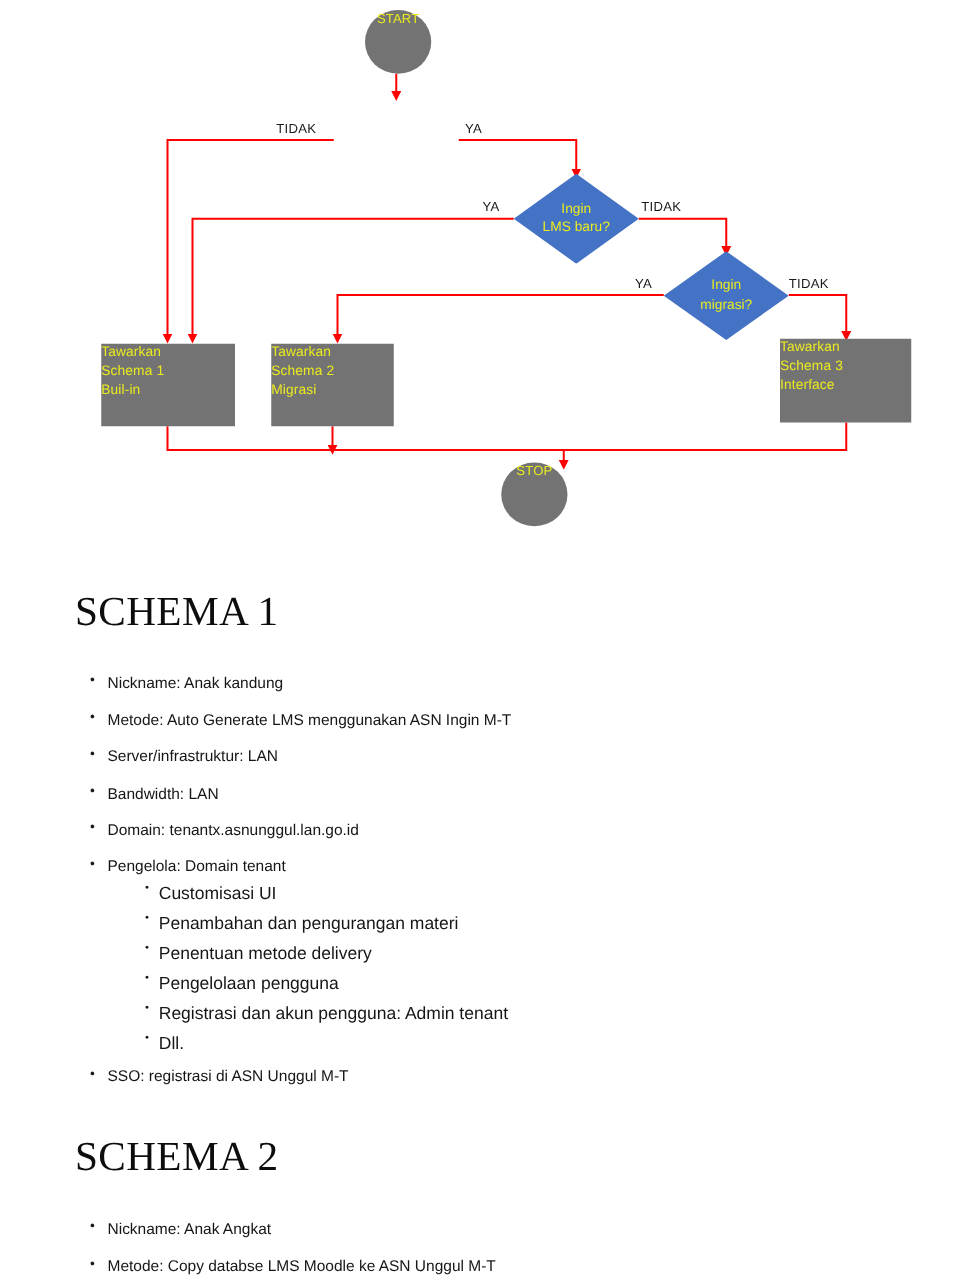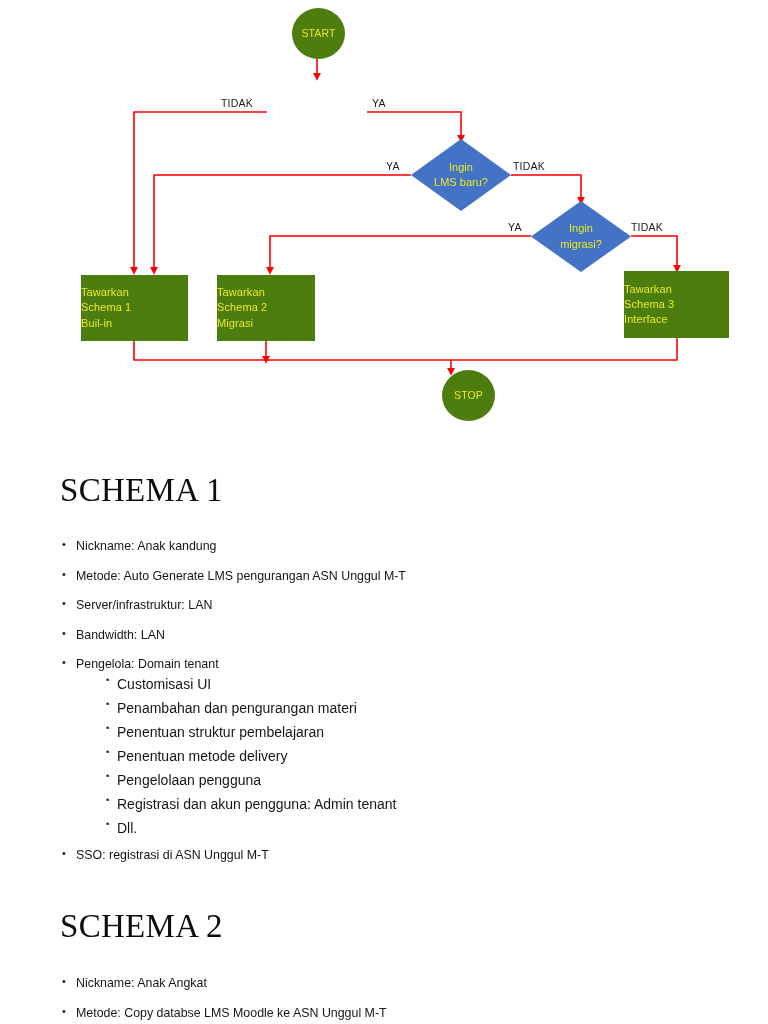--- a/index.html
+++ b/index.html
@@ -26,26 +26,26 @@
   }
   #flow-svg {
     position: absolute;
     left: 0;
     top: 0;
     width: 768px;
     height: 450px;
   }
   .node {
     position: absolute;
-    background: #4d7c0f;
+    background: #737373;
     color: #eaea20;
     display: flex;
     flex-direction: column;
     align-items: center;
-    justify-content: center;
+    justify-content: flex-start;
     font-size: 11px;
     line-height: 1.38;
     text-align: center;
     letter-spacing: 0.1px;
   }
   .node.terminator {
     border-radius: 50%;
     font-size: 10.5px;
   }
   .node.process {
@@ -95,21 +95,21 @@
     font-family: "Liberation Serif", serif;
     font-size: 33px;
     font-weight: 400;
     color: #0d0d0d;
     letter-spacing: 0.3px;
     margin: 0 0 0 60px;
     line-height: 1.1;
   }
   ul.lvl1 {
     list-style: none;
-    margin: 0;
+    margin: 10px;
     padding: 0 0 0 60px;
   }
   ul.lvl1 > li {
     position: relative;
     font-size: 12.4px;
     line-height: 1.0;
     color: #161616;
     padding: 0 0 0 16px;
     margin: 0 0 17px 0;
   }
@@ -217,38 +217,38 @@
     <span>Schema 2</span>
     <span>Migrasi</span>
   </div>
 
   <div class="node process" style="left:624px; top:271px; width:105px; height:67px;">
     <span>Tawarkan</span>
     <span>Schema 3</span>
     <span>Interface</span>
   </div>
 
-  <div class="node terminator" style="left:442px; top:370px; width:53px; height:51px;">
+  <div class="node terminator" style="left:401px; top:370px; width:53px; height:51px;">
     <span>STOP</span>
   </div>
 </div>
 
 <div class="section" style="top:472px;">
   <h1 class="section-title">SCHEMA 1</h1>
   <ul class="lvl1" style="margin-top:32px;">
     <li>Nickname: Anak kandung</li>
-    <li>Metode: Auto Generate LMS pengurangan ASN Unggul M-T</li>
+    <li>Metode: Auto Generate LMS menggunakan ASN Ingin M-T</li>
     <li>Server/infrastruktur: LAN</li>
     <li>Bandwidth: LAN</li>
+    <li>Domain: tenantx.asnunggul.lan.go.id</li>
     <li class="has-sub">
       <span>Pengelola: Domain tenant</span>
       <ul class="lvl2">
         <li>Customisasi UI</li>
         <li>Penambahan dan pengurangan materi</li>
-        <li>Penentuan struktur pembelajaran</li>
         <li>Penentuan metode delivery</li>
         <li>Pengelolaan pengguna</li>
         <li>Registrasi dan akun pengguna: Admin tenant</li>
         <li>Dll.</li>
       </ul>
     </li>
     <li style="margin-top:14px;">SSO: registrasi di ASN Unggul M-T</li>
   </ul>
 </div>
 

